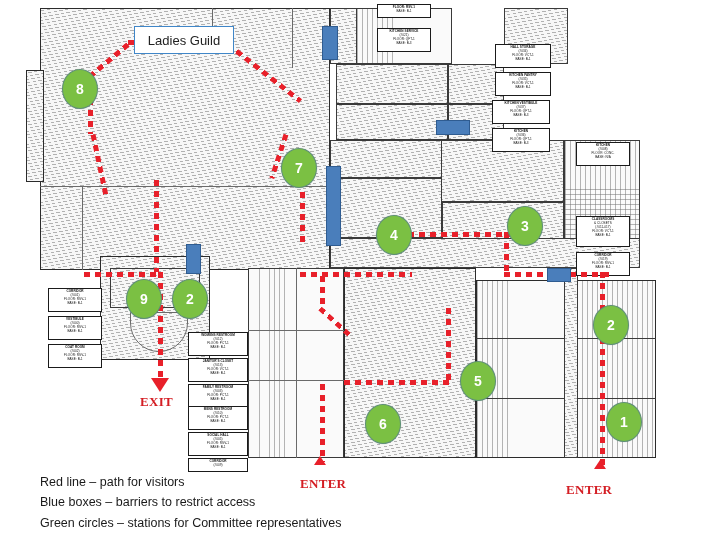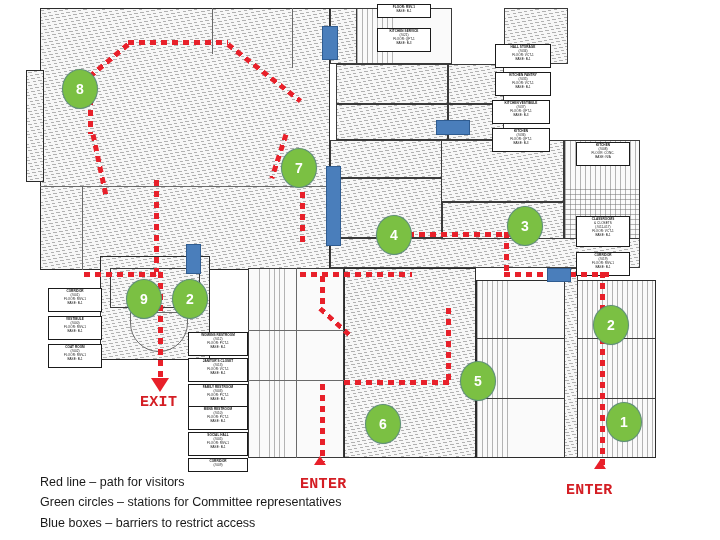--- a/index.html
+++ b/index.html
@@ -66,22 +66,22 @@
   }
 
   
   .guildbox{
     position:absolute;border:1.8px solid #3f86c8;background:#ffffff;
     display:flex;align-items:center;justify-content:center;
     font-size:13px;color:#222;font-family:"Liberation Sans",sans-serif;
   }
 
   
-  .marker{position:absolute;color:#d41e24;font-weight:700;font-size:15px;
-          font-family:Liberation Mono, monospace;letter-spacing:.3px;}
+  .marker{position:absolute;color:#d41e24;font-weight:700;font-size:13px;
+          font-family:Liberation Serif, serif;letter-spacing:.3px;}
   .arrowdown{position:absolute;width:0;height:0;
     border-left:9px solid transparent;border-right:9px solid transparent;
     border-top:14px solid #e8202a;}
   .arrowup{position:absolute;width:0;height:0;
     border-left:6px solid transparent;border-right:6px solid transparent;
     border-bottom:9px solid #e8202a;}
 
   
   #legend{position:absolute;left:40px;top:472px;width:420px;}
   #legend div{font-size:12.5px;color:#1a1a1a;line-height:1.62;
@@ -307,29 +307,32 @@
         <span>8</span>
       </div>
       <div class="station" style="left: 126px; top: 279px;">
         <span>9</span>
       </div>
       <div class="station" style="left: 172px; top: 279px;">
         <span>2</span>
       </div>
     </div>
 
+  <div class="guildbox" style="left:134px;top:26px;width:98px;height:26px;">
+    <span>Ladies Guild</span>
+  </div>
 
   <div class="arrowdown" style="left:151px;top:378px;"></div>
   <div class="marker" style="left:140px;top:394px;">EXIT</div>
 
   <div class="arrowup" style="left:314px;top:456px;"></div>
   <div class="marker" style="left:300px;top:476px;">ENTER</div>
 
   <div class="arrowup" style="left:594px;top:460px;"></div>
   <div class="marker" style="left:566px;top:482px;">ENTER</div>
 
   <div id="legend">
     <div>Red line – path for visitors</div>
+    <div>Blue boxes – barriers to restrict access</div>
     <div>Green circles – stations for Committee representatives</div>
-    <div>Blue boxes – barriers to restrict access</div>
   </div>
 
 </div>
 
 </body></html>

